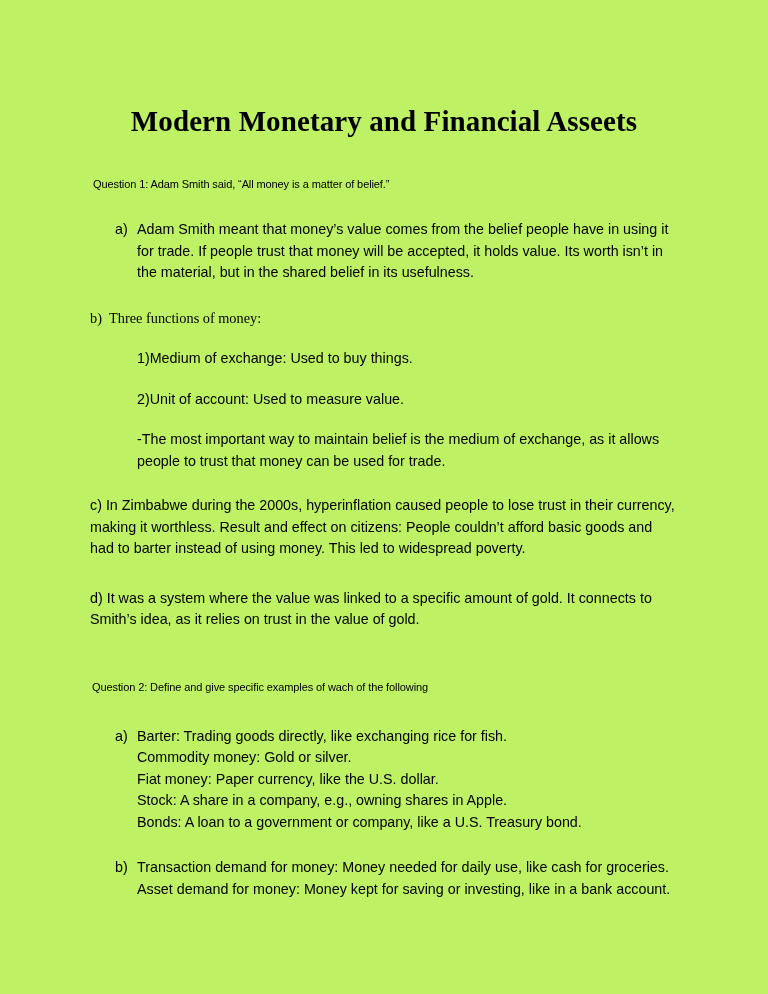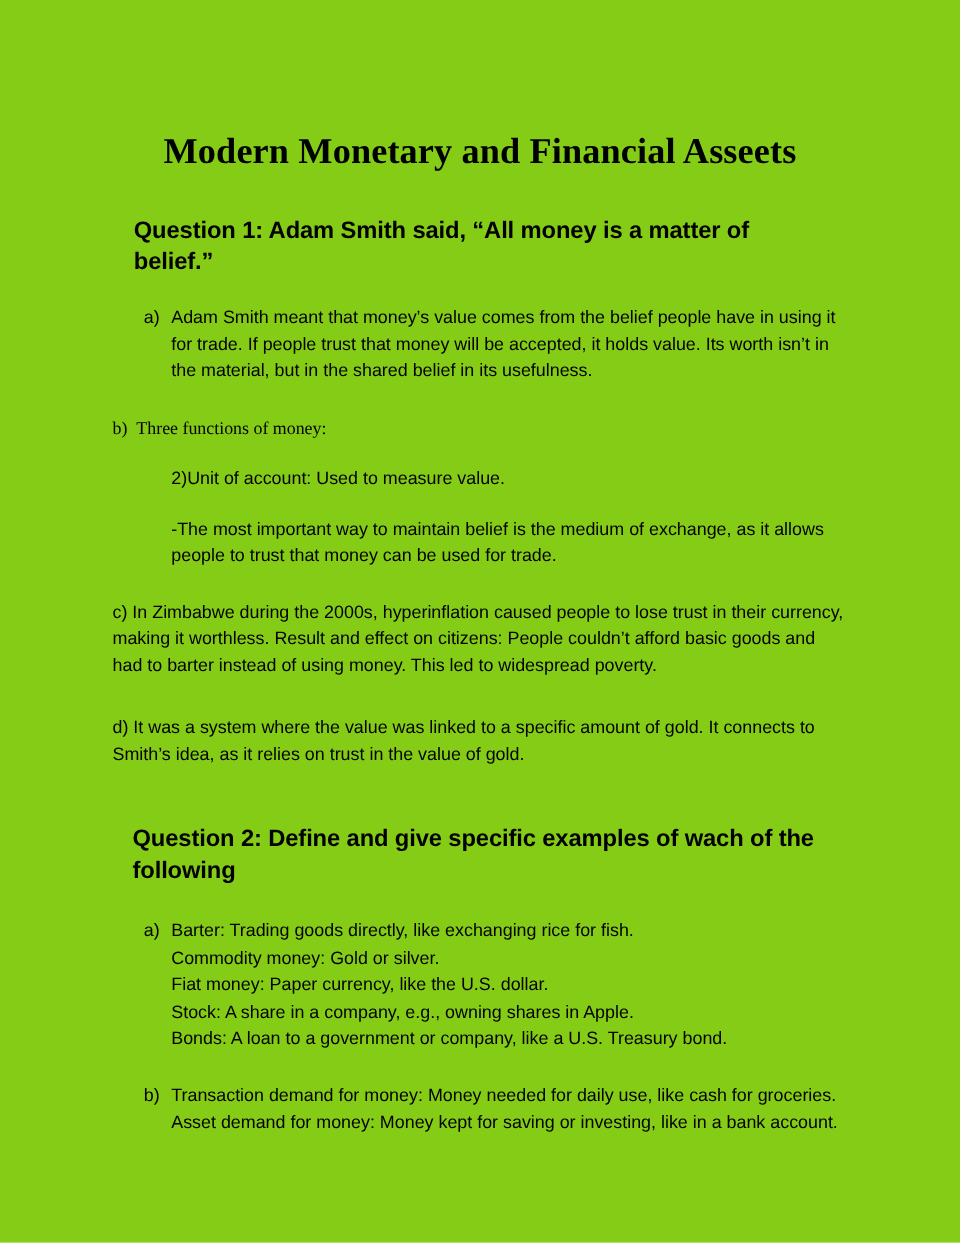--- a/index.html
+++ b/index.html
@@ -16,21 +16,21 @@
     color: #000000;
     -webkit-font-smoothing: antialiased;
   }
 
   .page {
     position: absolute;
     left: 0;
     top: 0;
     width: 768px;
     height: 994px;
-    background: #84cc16;
+    background: #bef264;
   }
 
   .content {
     position: absolute;
     left: 90px;
     top: 0;
     width: 588px;
   }
 
   
@@ -41,24 +41,24 @@
     line-height: 34px;
     text-align: center;
     margin: 0;
     padding-top: 104px;
     letter-spacing: 0.1px;
   }
 
   
   .q-heading {
     font-family: "Liberation Sans", sans-serif;
-    font-weight: bold;
-    font-size: 19px;
+    font-weight: normal;
+    font-size: 11px;
     line-height: 25px;
-    margin: 14px;
+    margin: 0;
     letter-spacing: -0.1px;
   }
   .q1-heading { margin-top: 34px; padding-left: 3px; }
   .q2-heading { margin-top: 44px; padding-left: 2px; width: 578px; }
 
   
   .body-text {
     font-size: 14.3px;
     line-height: 21.5px;
   }
@@ -116,20 +116,21 @@
 
     <div class="alpha-item sp-a1">
       <span class="marker">a)</span>
       <span>Adam Smith meant that money’s value comes from the belief people have in using it for trade. If people trust that money will be accepted, it holds value. Its worth isn’t in the material, but in the shared belief in its usefulness.</span>
     </div>
 
     <div class="flush-item sp-b">
       <span>b)</span>&nbsp;&nbsp;<span>Three functions of money:</span>
     </div>
 
+    <div class="sub-item sp-n">1)Medium of exchange: Used to buy things.</div>
     <div class="sub-item sp-n">2)Unit of account: Used to measure value.</div>
     <div class="sub-item sp-dash">-The most important way to maintain belief is the medium of exchange, as it allows people to trust that money can be used for trade.</div>
 
     <div class="body-text sp-c">c) In Zimbabwe during the 2000s, hyperinflation caused people to lose trust in their currency, making it worthless. Result and effect on citizens: People couldn’t afford basic goods and had to barter instead of using money. This led to widespread poverty.</div>
 
     <div class="body-text sp-d">d) It was a system where the value was linked to a specific amount of gold. It connects to Smith’s idea, as it relies on trust in the value of gold.</div>
 
     <h2 class="q-heading q2-heading">Question 2: Define and give specific examples of wach of the following</h2>
 
     <div class="alpha-item sp-qa">

